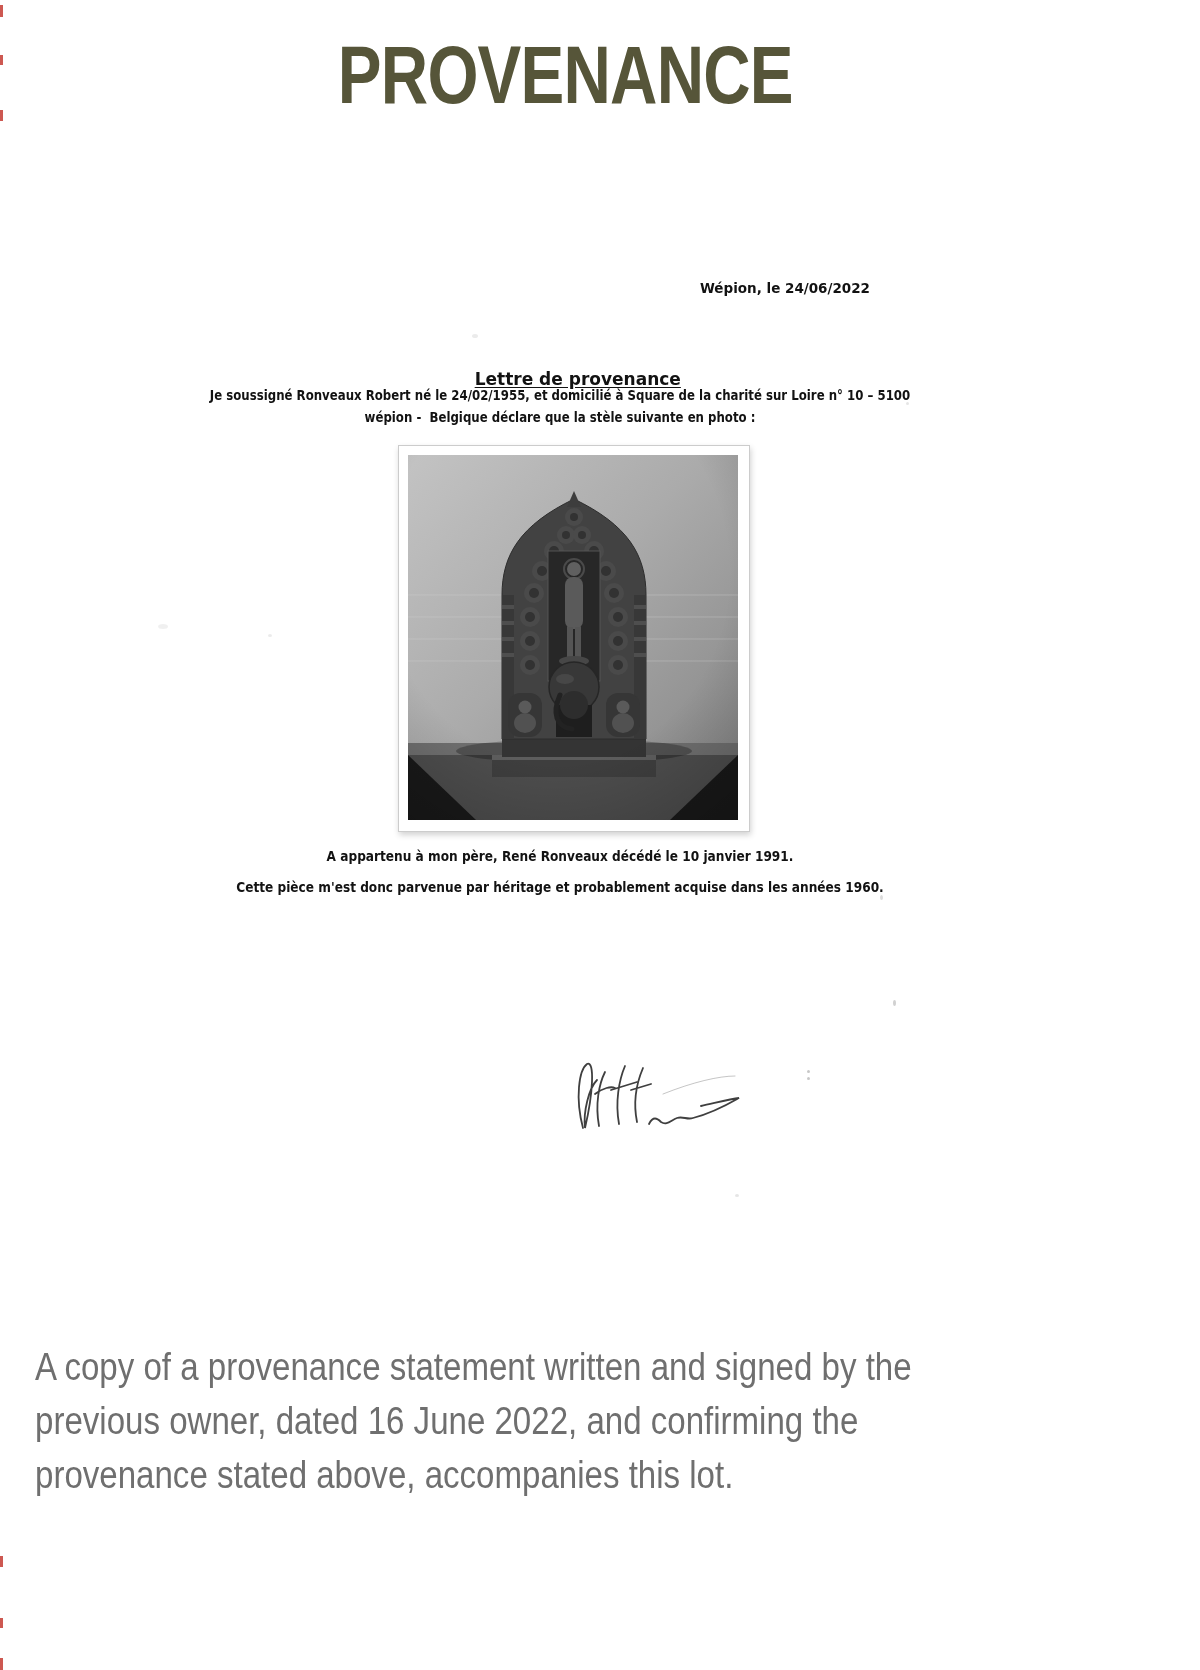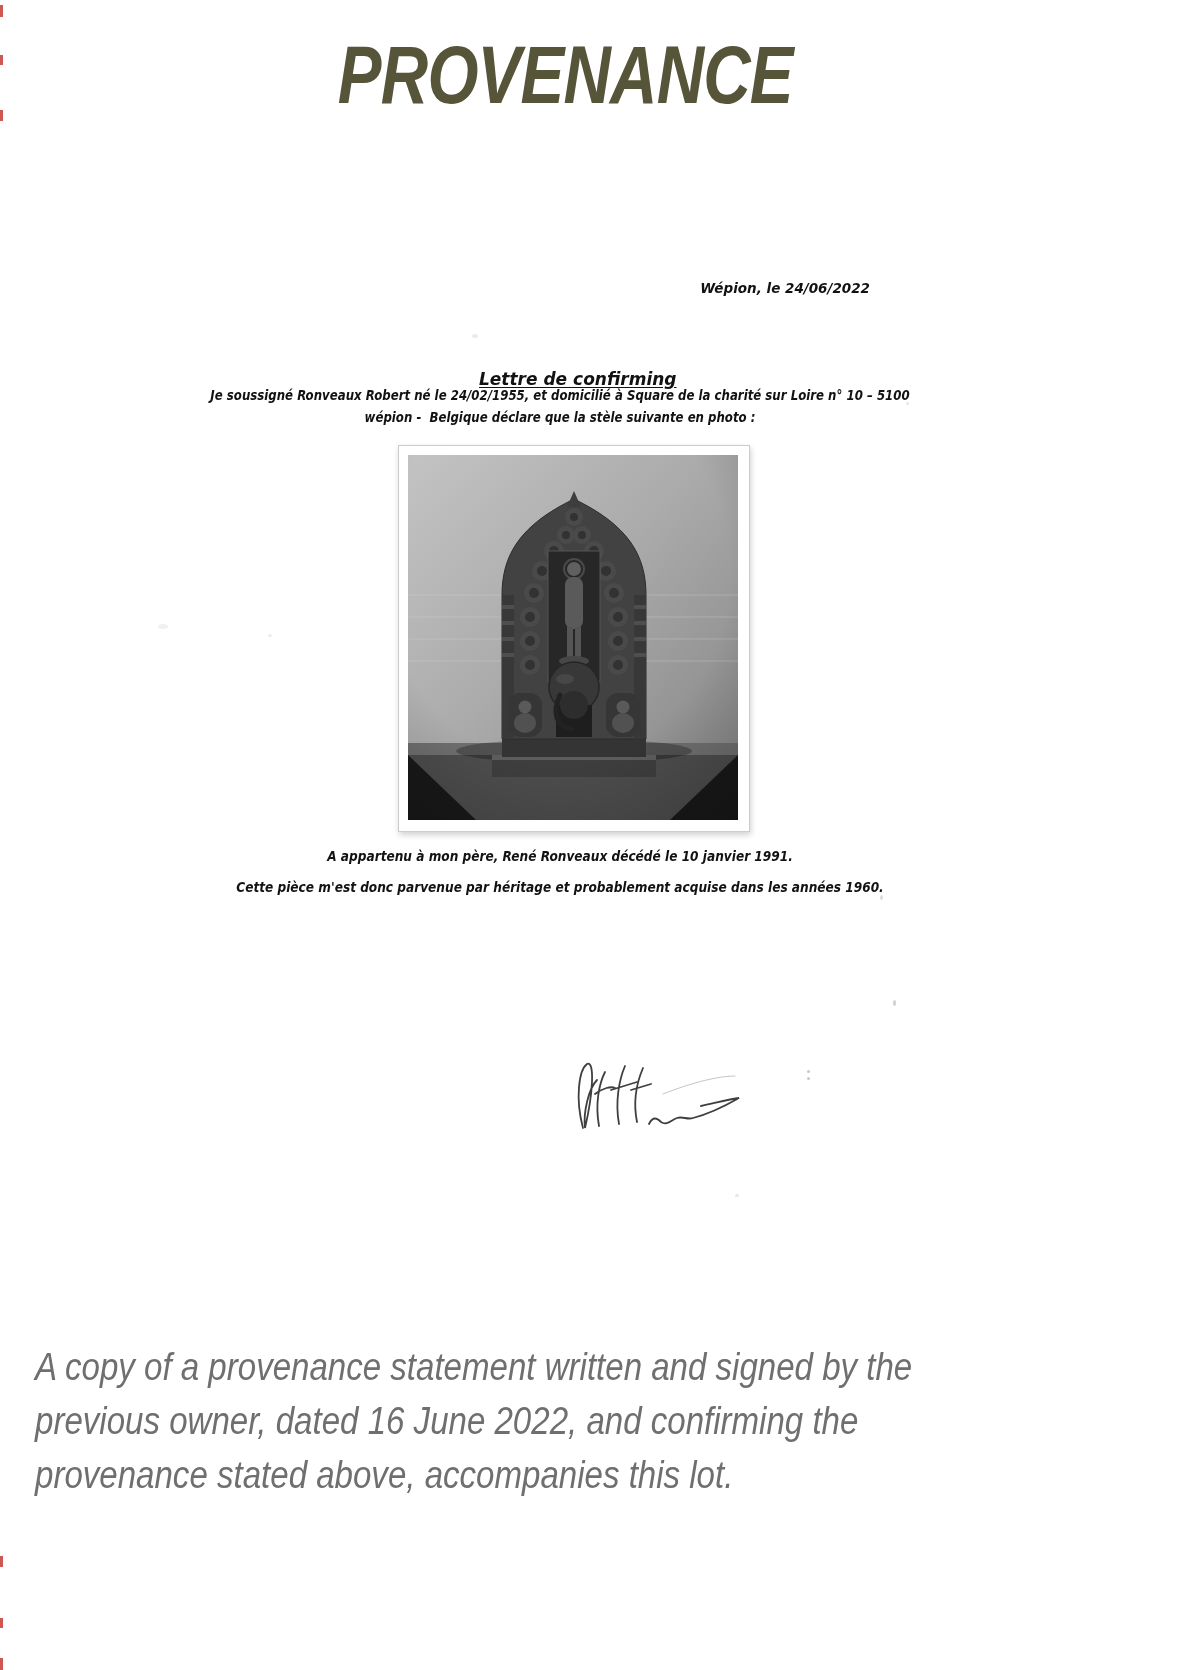--- a/index.html
+++ b/index.html
@@ -1,18 +1,18 @@
 <!DOCTYPE html>
 <html><head>
 <meta charset="utf-8">
 <style>
   html,body{margin:0;padding:0;background:#ffffff;}
   #stage{
     position:relative;width:1200px;height:1670px;background:#ffffff;
-    font-family:"Liberation Sans", sans-serif;overflow:hidden;font-style:italic;
+    font-family:"Liberation Sans", sans-serif;overflow:hidden;
   }
   
   #title-wrap{position:absolute;left:0;top:32px;width:1130px;text-align:center;}
   #title-wrap .title-text{
     display:inline-block;font-size:82px;font-weight:700;line-height:86px;
     color:#565539;letter-spacing:-1px;
     transform:scaleX(0.80);transform-origin:50% 50%;
     font-family:"Liberation Sans", sans-serif;
   }
   
@@ -78,21 +78,21 @@
 
   <div id="title-wrap">
     <span class="title-text">PROVENANCE</span>
   </div>
 
   <div class="letter-area">
 
     <div class="scan-text date-line">Wépion, le 24/06/2022</div>
 
     <div class="scan-text letter-heading">
-      <span>Lettre de confirming</span>
+      <span>Lettre de provenance</span>
     </div>
 
     <div class="scan-text body-line l1">Je soussigné Ronveaux Robert né le 24/02/1955, et domicilié à Square de la charité sur Loire n° 10 – 5100</div>
     <div class="scan-text body-line l2">wépion -  Belgique déclare que la stèle suivante en photo :</div>
 
     <figure class="photo-frame" style="margin:0">
       <svg width="330" height="365" viewBox="0 0 330 365" role="img" aria-label="black-and-white photograph of a carved stone stele on a pedestal">
         <defs>
           <linearGradient id="bgGrad" x1="0" y1="0" x2="1" y2="1">
             <stop offset="0" stop-color="#c3c3c3"></stop>

